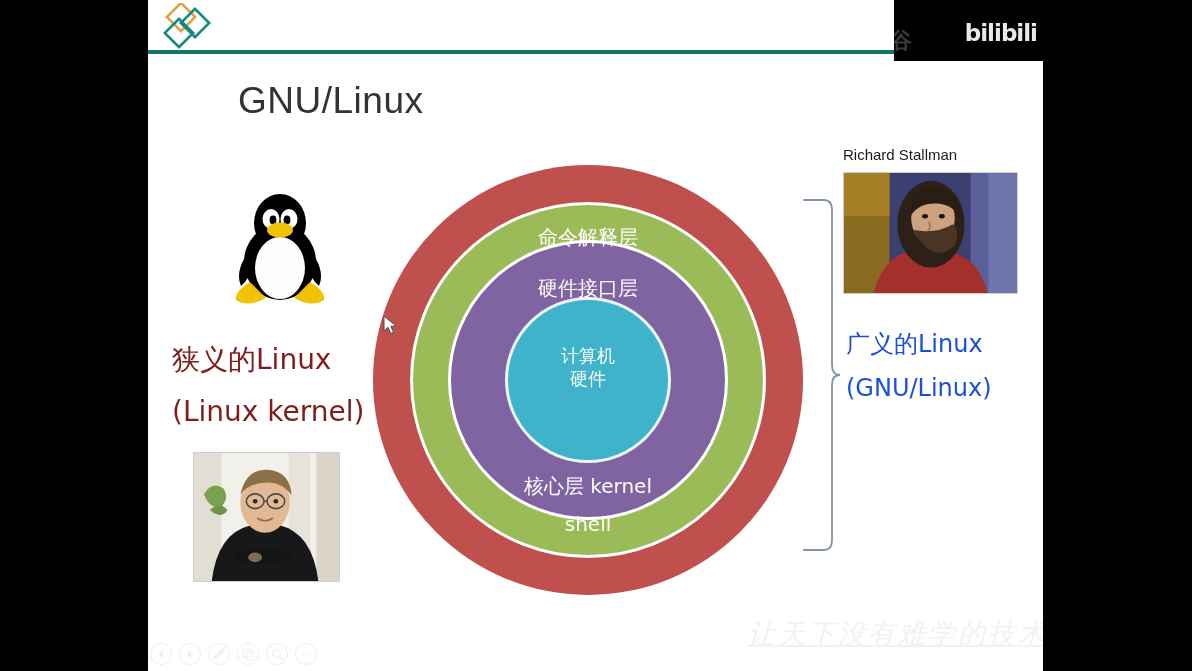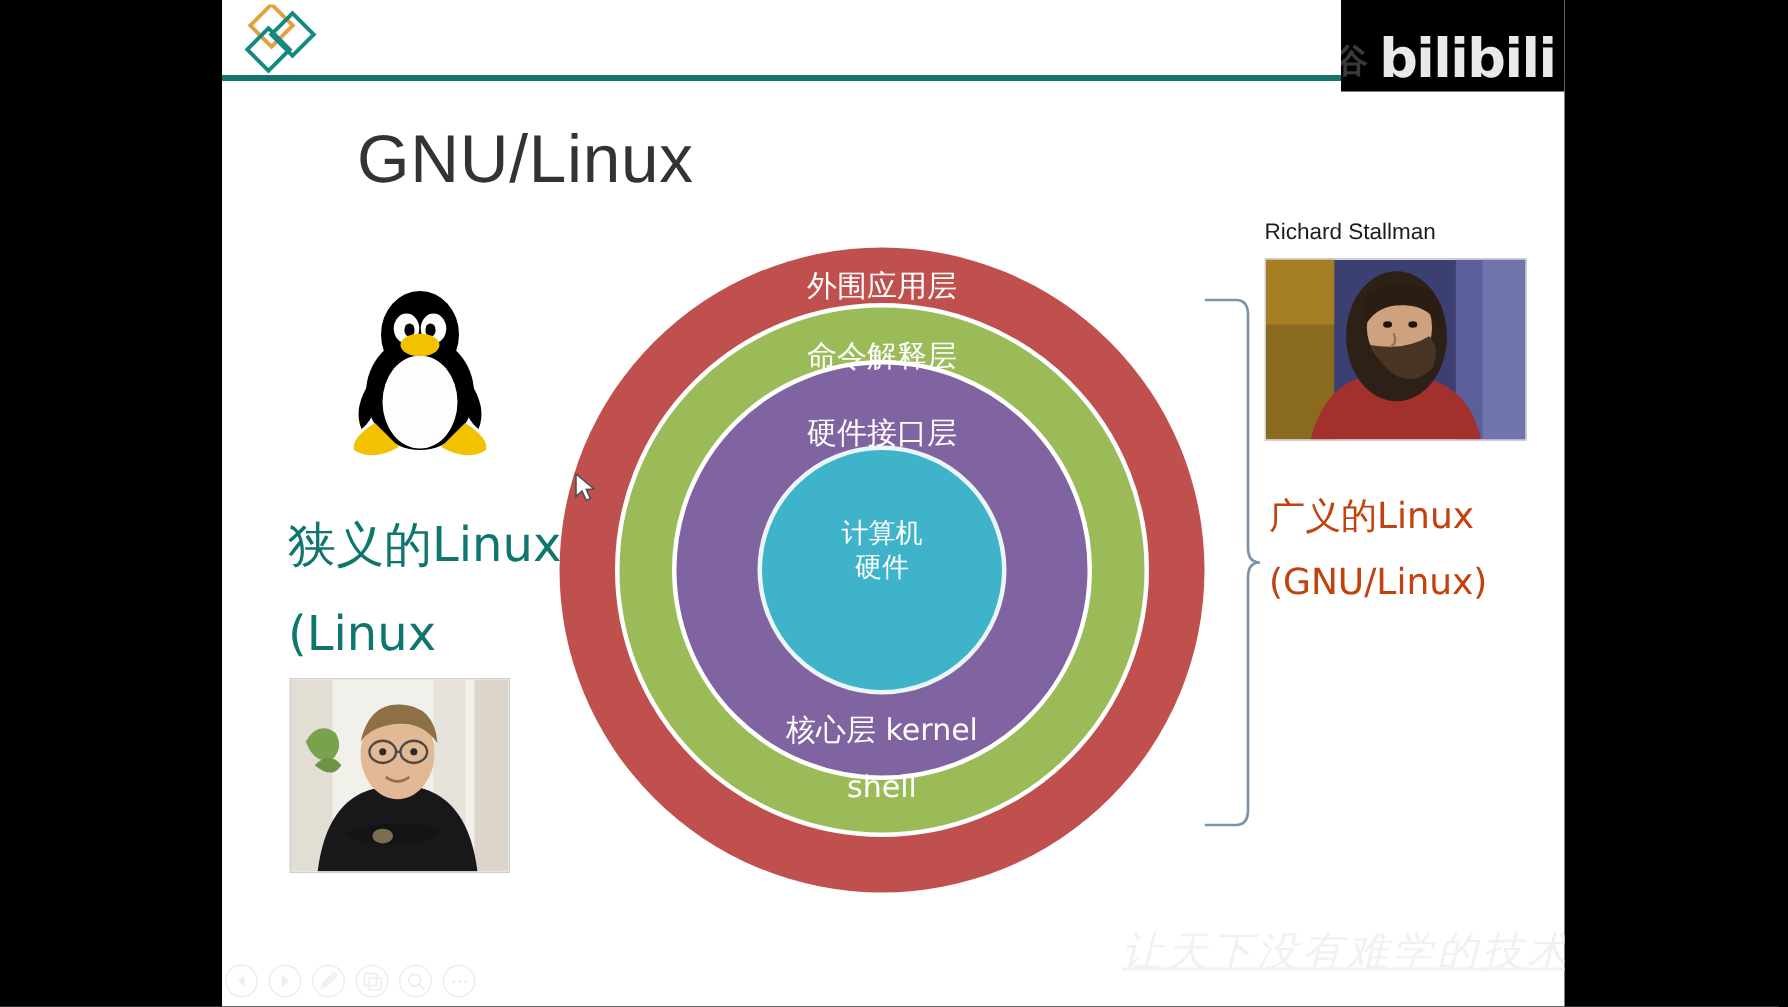--- a/index.html
+++ b/index.html
@@ -52,28 +52,28 @@
     background: #000; overflow: hidden;
   }
   .bili-ghost-cn {
     position: absolute; left: -48px; top: 26px;
     font-family: "DejaVu Sans", sans-serif;
     font-size: 22px; font-weight: 700; color: #3a3a3a; white-space: nowrap;
   }
   .bili-logo {
     position: absolute; right: 6px; top: 22px;
     font-family: "DejaVu Sans", sans-serif;
-    font-size: 36px; font-weight: 700; color: #e9e9e9;
+    font-size: 23px; font-weight: 700; color: #e9e9e9;
     letter-spacing: -1px; line-height: 1; white-space: nowrap;
   }
 
   
   .slide-title {
     position: absolute; left: 90px; top: 80px;
-    font-size: 45px; color: #333333; font-weight: 400;
+    font-size: 37px; color: #333333; font-weight: 400;
     letter-spacing: 0.5px; white-space: nowrap;
   }
 
   
   .ring {
     position: absolute; border-radius: 50%;
     display: flex; justify-content: center;
   }
   .ring-outer { left: 225px; top: 165px; width: 430px; height: 430px; background: #c0504d; }
   .ring-green { left: 262px; top: 202px; width: 356px; height: 356px; background: #9bbb59; border: 3px solid #ffffff; }
@@ -93,29 +93,29 @@
   .lbl-shell  { left: 225px; top: 512px; width: 430px; }
 
   
   .arrow-svg { position: absolute; left: 330px; top: 295px; }
 
   
   .tux { position: absolute; left: 72px; top: 190px; width: 120px; height: 118px; }
 
   
   .cap-left {
-    position: absolute; left: 44px; top: 334px; width: 215px;
-    font-size: 32px; color: #0f766e; line-height: 1.85;
+    position: absolute; left: 24px; top: 334px; width: 215px;
+    font-size: 28px; color: #7f1d1d; line-height: 1.85;
     font-family: "DejaVu Sans", "Liberation Sans", sans-serif;
   }
 
   
   .cap-right {
     position: absolute; left: 698px; top: 322px; width: 230px;
-    font-size: 24px; color: #c2410c; line-height: 1.85;
+    font-size: 24px; color: #1d4ed8; line-height: 1.85;
     font-family: "DejaVu Sans", "Liberation Sans", sans-serif;
   }
 
   
   .brace { position: absolute; left: 650px; top: 197px; }
 
   
   .photo-frame {
     position: absolute; background: #ffffff;
     border: 1px solid #cfcfcf; overflow: hidden;
@@ -200,21 +200,20 @@
         </marker>
       </defs>
       <line x1="2" y1="84" x2="125" y2="8" stroke="#000" stroke-width="2.1" marker-end="url(#ah)"></line>
     </svg>
 
     <div class="ring ring-outer"></div>
     <div class="ring ring-green"></div>
     <div class="ring ring-purple"></div>
     <div class="ring ring-core"></div>
 
-    <div class="ring-label lbl-app">外围应用层</div>
     <div class="ring-label lbl-cmd">命令解释层</div>
     <div class="ring-label lbl-hw">硬件接口层</div>
     <div class="ring-label lbl-core">
       <div>计算机</div>
       <div>硬件</div>
     </div>
     <div class="ring-label lbl-kernel">核心层 kernel</div>
     <div class="ring-label lbl-shell">shell</div>
 
     <svg class="brace" width="46" height="356" viewBox="0 0 46 356">

